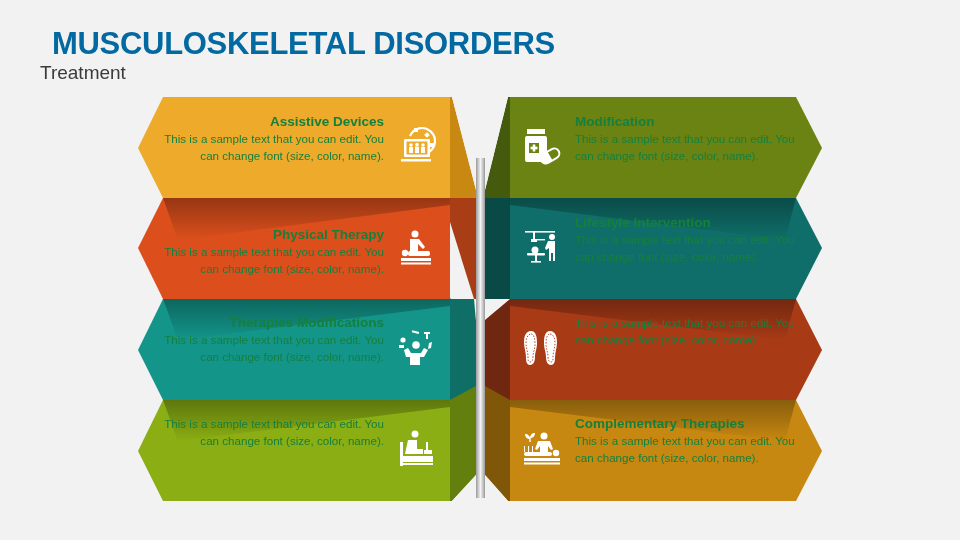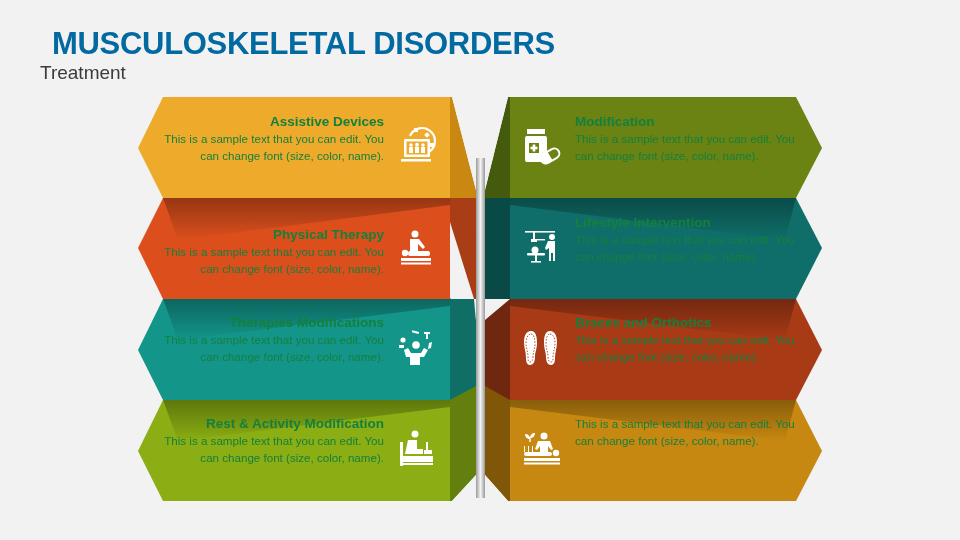--- a/index.html
+++ b/index.html
@@ -81,37 +81,36 @@
 </div>
 <div class="card-text left" style="left:164px; top:214px;margin-top:12px;">
   <div class="card-title">Physical Therapy</div>
   <div class="card-desc">This is a sample text that you can edit. You can change font (size, color, name).</div>
 </div>
 <div class="card-text left" style="left:164px; top:314px;">
   <div class="card-title">Therapies Modifications</div>
   <div class="card-desc">This is a sample text that you can edit. You can change font (size, color, name).</div>
 </div>
 <div class="card-text left" style="left:164px; top:415px;">
-  <div class="card-title">Rest &amp; Activity Modification</div>
   <div class="card-desc">This is a sample text that you can edit. You can change font (size, color, name).</div>
 </div>
 
 <div class="card-text right" style="left:575px; top:113px;">
   <div class="card-title">Modification</div>
   <div class="card-desc">This is a sample text that you can edit. You can change font (size, color, name).</div>
 </div>
 <div class="card-text right" style="left:575px; top:214px;">
   <div class="card-title">Lifestyle Intervention</div>
   <div class="card-desc">This is a sample text that you can edit. You can change font (size, color, name).</div>
 </div>
 <div class="card-text right" style="left:575px; top:314px;">
-  <div class="card-title">Braces and Orthotics</div>
   <div class="card-desc">This is a sample text that you can edit. You can change font (size, color, name).</div>
 </div>
 <div class="card-text right" style="left:575px; top:415px;">
+  <div class="card-title">Complementary Therapies</div>
   <div class="card-desc">This is a sample text that you can edit. You can change font (size, color, name).</div>
 </div>
 
 <svg class="icon" style="left:396px; top:126px;" viewBox="0 0 40 40">
   <g fill="none" stroke="#fff" stroke-width="2.2">
     <path d="M14 10 A13 13 0 1 1 33 26"></path>
   </g>
   <g fill="#fff">
     <rect x="18" y="2" width="4" height="4"></rect>
       <rect x="29" y="7" width="4" height="4" transform="rotate(45 31 9)"></rect>

